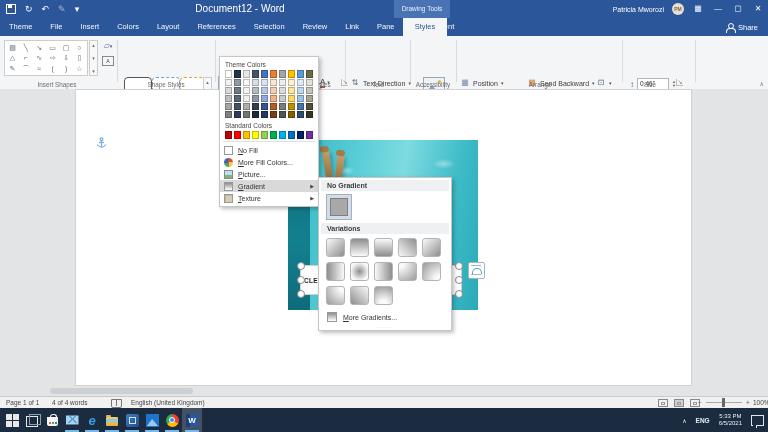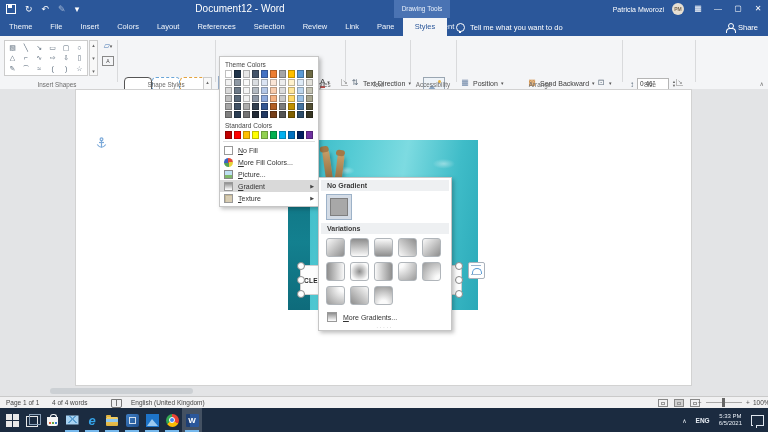--- a/index.html
+++ b/index.html
@@ -235,24 +235,20 @@
         <span class="tab">Colors</span>
         <span class="tab">Layout</span>
         <span class="tab">References</span>
         <span class="tab">Selection</span>
         <span class="tab">Review</span>
         <span class="tab">Link</span>
         <span class="tab">Pane</span>
         <span class="tab">PDFelement</span>
       </div>
     <div id="format-tab">Styles</div>
-    <div id="tellme">
-      <span class="bulb"></span>
-      <span>Tell me what you want to do</span>
-    </div>
     <div id="share">
       <span class="person"></span>
       <span>Share</span>
     </div>
   </div>
 
   <div id="ribbon">
     <div id="shape-gallery">
         <div class="srow">
           <span class="sglyph">▧</span>

